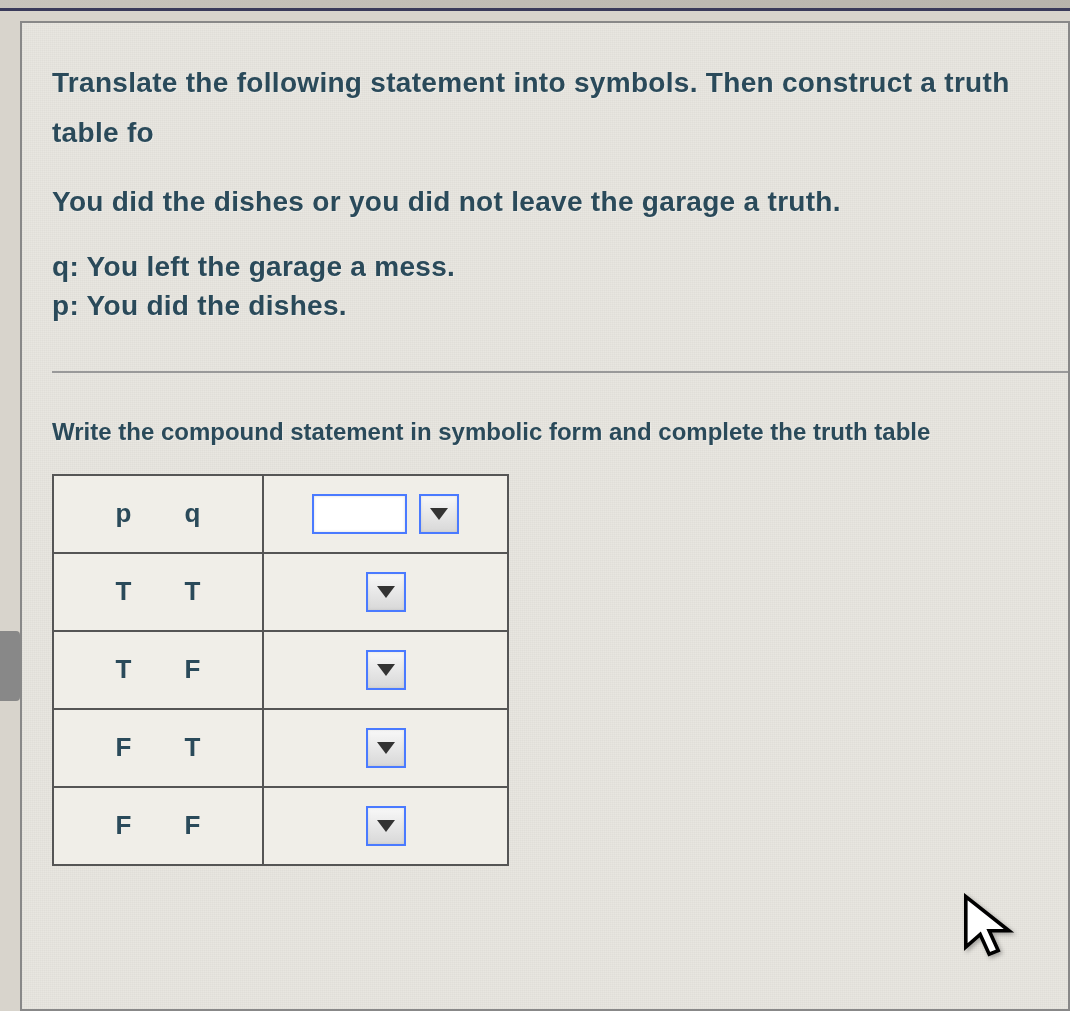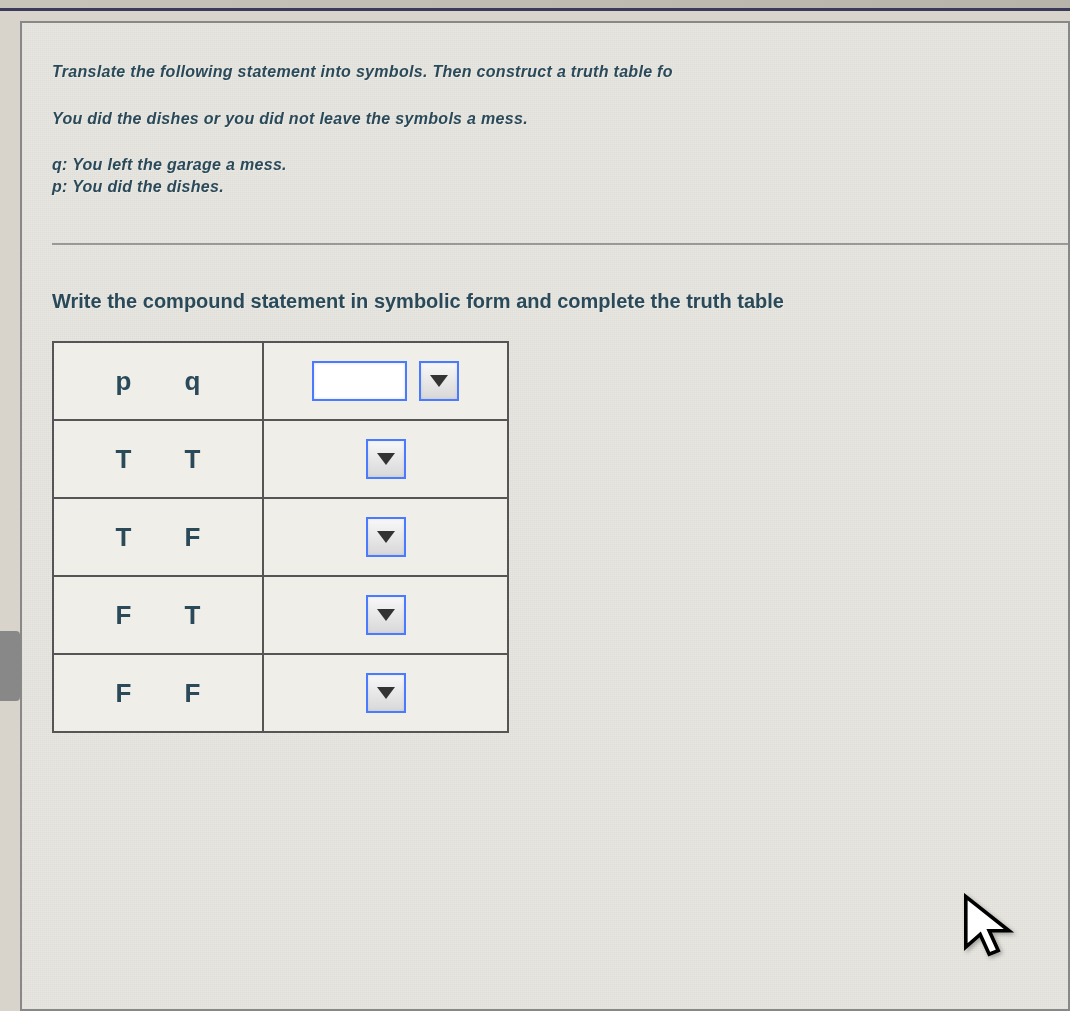--- a/index.html
+++ b/index.html
@@ -31,40 +31,39 @@
       right: 0;
       bottom: 0;
       border: 2px solid #888;
       background: #e8e6e0;
       padding: 35px 0 35px 30px;
       background-image:
         repeating-linear-gradient(0deg, rgba(0,0,0,0.02) 0px, rgba(0,0,0,0.02) 1px, transparent 1px, transparent 2px),
         repeating-linear-gradient(90deg, rgba(0,0,0,0.015) 0px, rgba(0,0,0,0.015) 1px, transparent 1px, transparent 2px);
     }
     .question-text {
-      font-size: 16px;
+      font-size: 28px;
       color: #2a4a5a;
       font-weight: bold;
       line-height: 1.8;
       text-shadow: 1px 1px 1px rgba(255,255,255,0.3);
       letter-spacing: 0.3px;
-      font-style: italic;
     }
     .line1 { margin-bottom: 18px; }
     .line2 { margin-bottom: 20px; }
     .defs { margin-bottom: 45px; }
     .defs p { line-height: 1.4; }
     hr.divider {
       border: none;
       border-top: 2px solid #999;
       margin: 10px 0 45px 0;
       margin-right: 0;
     }
     .instruction {
-      font-size: 20px;
+      font-size: 24px;
       color: #2a4a5a;
       font-weight: bold;
       margin-bottom: 28px;
       text-shadow: 1px 1px 1px rgba(255,255,255,0.3);
     }
     table.truth-table {
       border-collapse: collapse;
       background: #f0eee8;
     }
     table.truth-table td {
@@ -143,21 +142,21 @@
   </style>
 </head>
 <body>
 
 <div class="outer-frame">
   <div class="left-edge"></div>
   <div class="content-area">
 
     <div class="question-text">
       <p class="line1">Translate the following statement into symbols. Then construct a truth table fo</p>
-      <p class="line2">You did the dishes or you did not leave the symbols a mess.</p>
+      <p class="line2">You did the dishes or you did not leave the garage a truth.</p>
       <div class="defs">
         <p>q: You left the garage a mess.</p>
         <p>p: You did the dishes.</p>
       </div>
     </div>
 
     <hr class="divider">
 
     <p class="instruction">Write the compound statement in symbolic form and complete the truth table</p>
 

